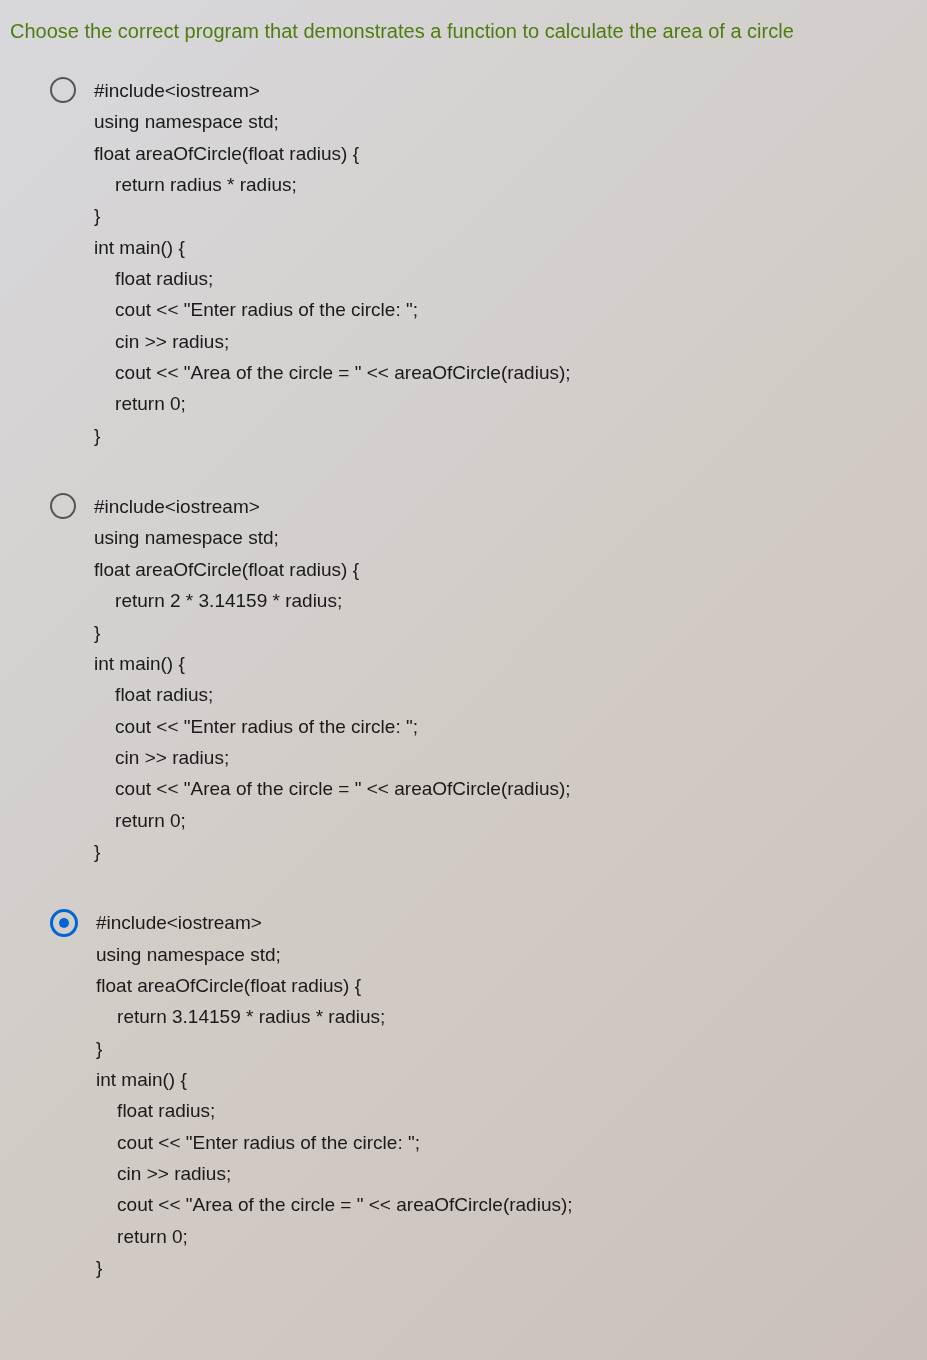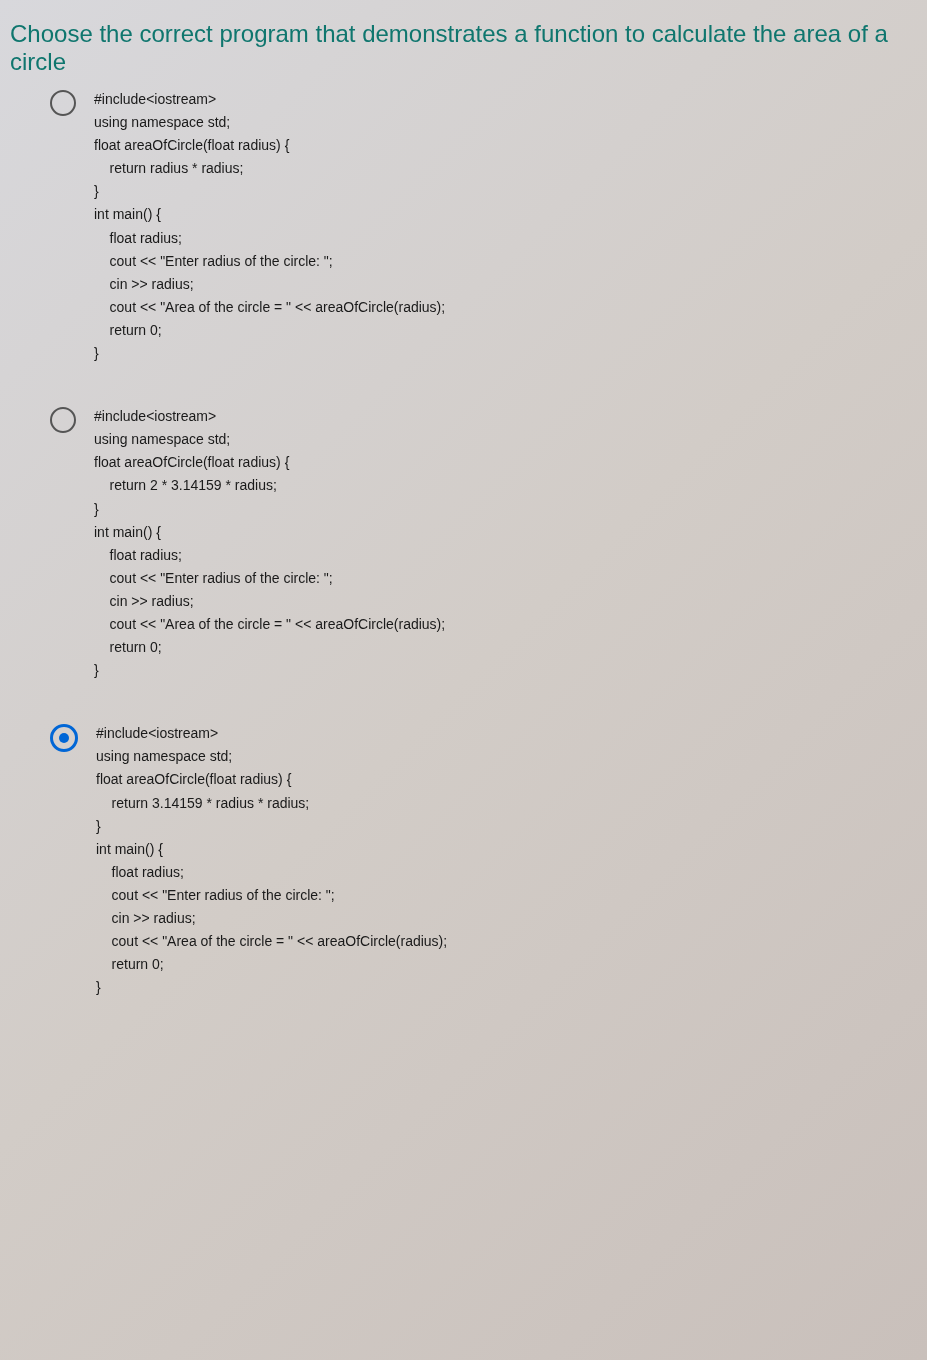--- a/index.html
+++ b/index.html
@@ -6,25 +6,25 @@
       margin: 0;
       padding: 20px 10px;
       font-family: -apple-system, BlinkMacSystemFont, "Segoe UI", sans-serif;
       background: linear-gradient(135deg, #d8d8dc 0%, #d2ccc7 50%, #c9c0bb 100%);
       color: #2a2a2a;
       min-height: 1360px;
       width: 927px;
       box-sizing: border-box;
     }
     .question-text {
-      font-size: 24px;
+      font-size: 20px;
       font-weight: 400;
-      margin-bottom: 12px;
+      margin-bottom: 32px;
       margin-left: 0;
-      color: #0f766e;
+      color: #4d7c0f;
     }
     .options-container {
       margin-left: 40px;
     }
     .option {
       display: flex;
       align-items: flex-start;
       margin-bottom: 40px;
     }
     .radio {
@@ -48,21 +48,21 @@
       width: 10px;
       height: 10px;
       background: #0066d6;
       border-radius: 50%;
       top: 50%;
       left: 50%;
       transform: translate(-50%, -50%);
     }
     .code-block {
       font-family: "Segoe UI", -apple-system, sans-serif;
-      font-size: 14px;
+      font-size: 19px;
       line-height: 1.65;
       color: #1a1a1a;
       white-space: pre;
     }
   </style>
 </head>
 <body>
 
 <div class="question-text">Choose the correct program that demonstrates a function to calculate the area of a circle</div>
 

